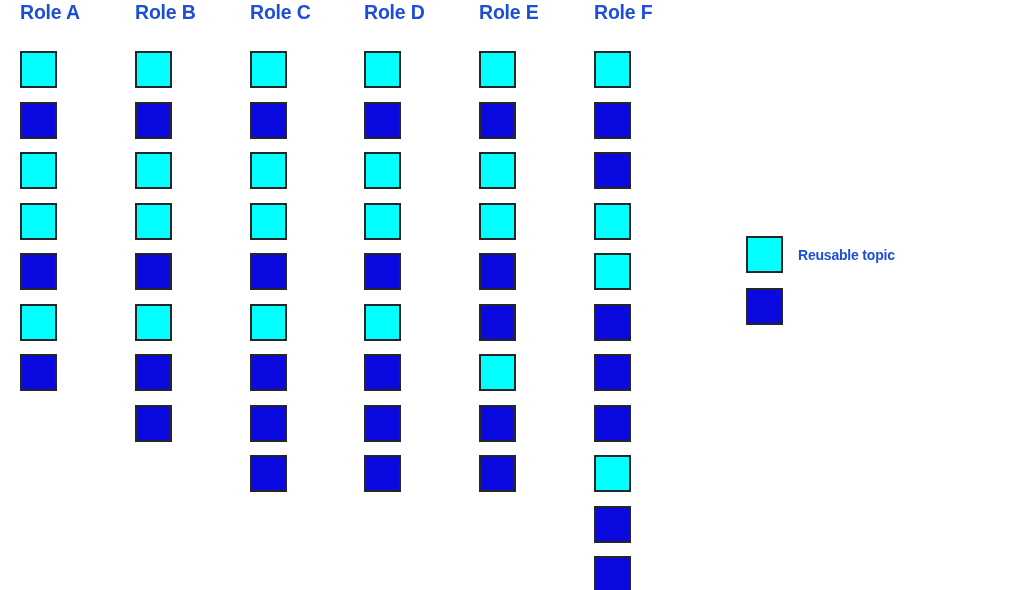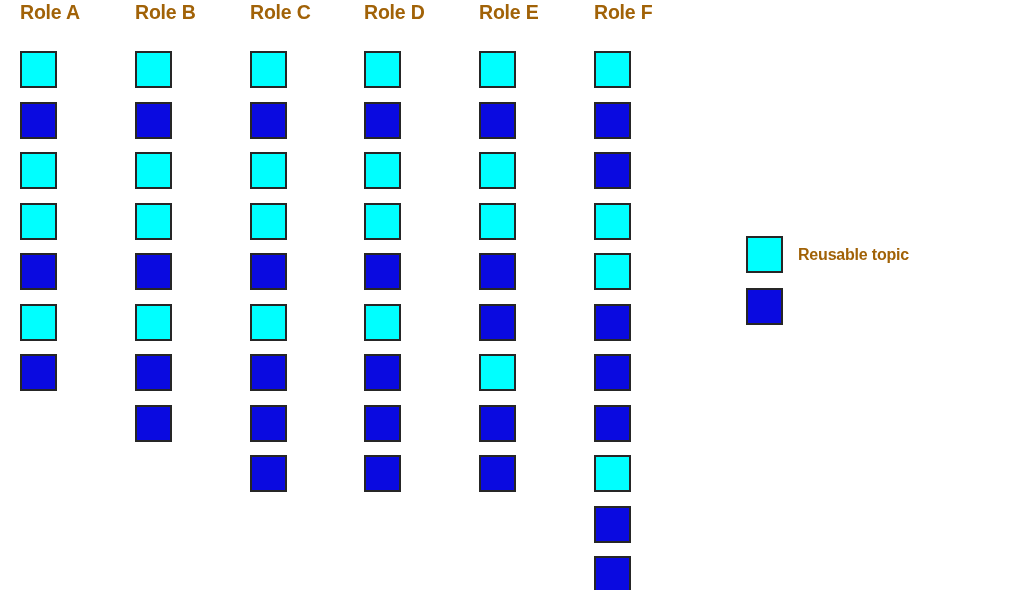--- a/index.html
+++ b/index.html
@@ -25,21 +25,21 @@
     position: absolute;
     top: 0;
     width: 115px;
   }
   .col-header {
     position: absolute;
     top: 1px;
     left: 0;
     font-size: 19.5px;
     font-weight: bold;
-    color: #a16207;
+    color: #1d4ed8;
     letter-spacing: -0.2px;
     white-space: nowrap;
     line-height: 22px;
   }
   .cell {
     position: absolute;
     width: 33px;
     height: 33px;
     border: 2.5px solid #262626;
     box-sizing: content-box;
@@ -63,23 +63,23 @@
     width: 33px;
     height: 33px;
     border: 2.5px solid #262626;
     box-sizing: content-box;
     flex: 0 0 auto;
   }
   .legend-swatch.reusable { background: #00ffff; }
   .legend-swatch.specific { background: #0a0ae0; }
   .legend-label {
     margin-left: 15px;
-    font-size: 16px;
+    font-size: 14px;
     font-weight: bold;
-    color: #a16207;
+    color: #1d4ed8;
     white-space: nowrap;
     letter-spacing: -0.2px;
   }
 </style>
 </head>
 <body>
 
 <div id="stage">
 
   <div id="columns">

